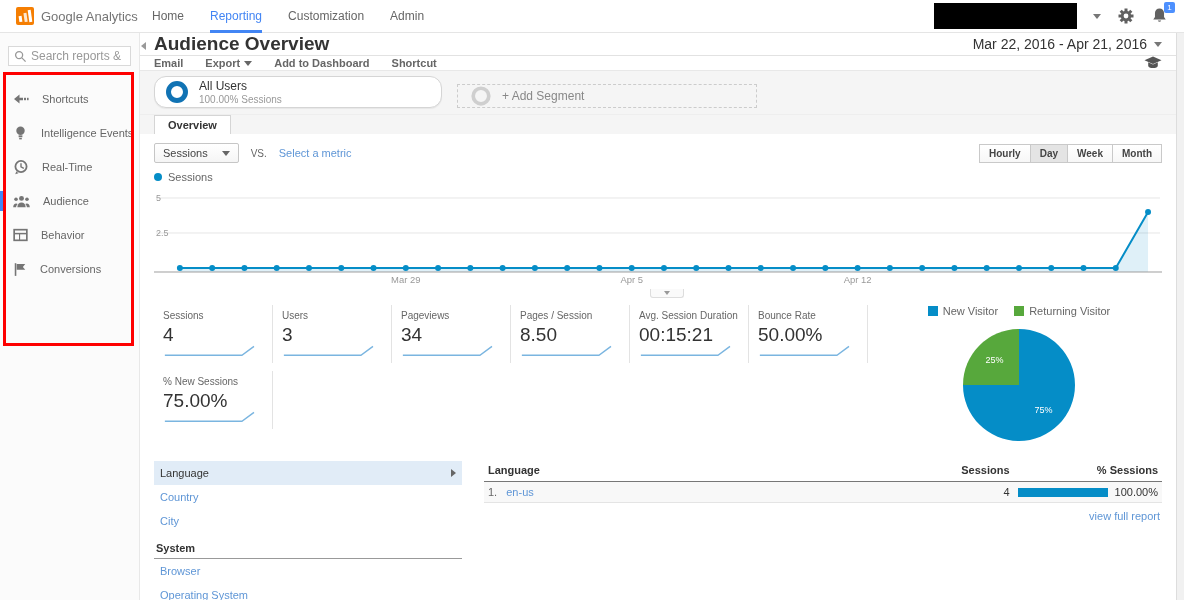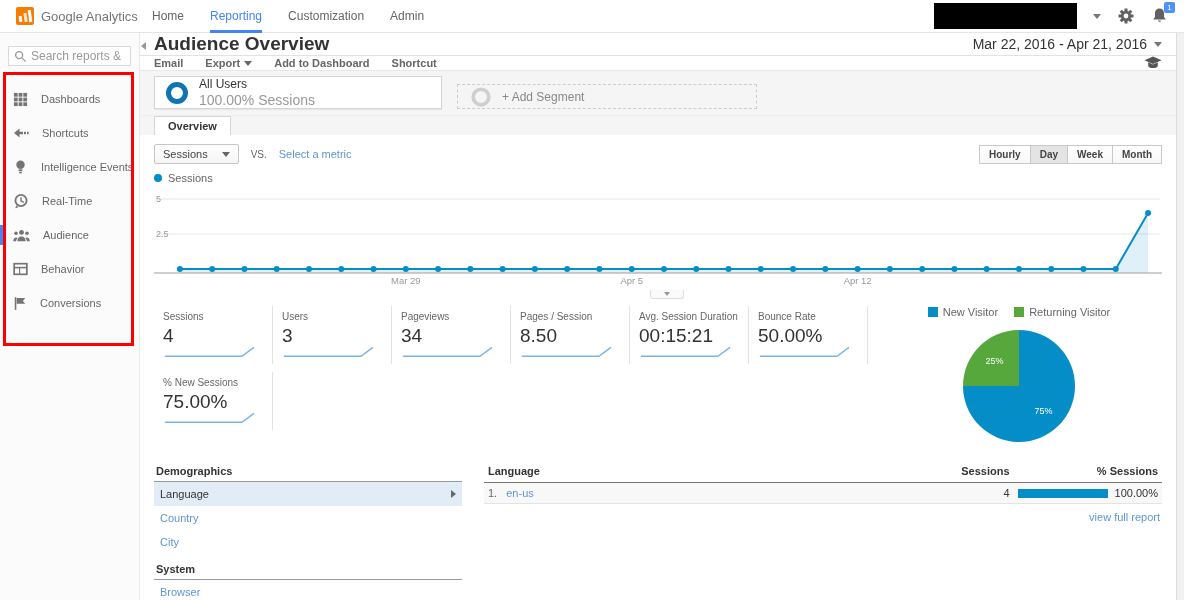--- a/index.html
+++ b/index.html
@@ -36,23 +36,23 @@
 
   .report-header { height:33px; display:flex; align-items:center; justify-content:space-between; padding:0 14px; border-bottom:1px solid #e2e2e2; }
   .report-title { font-size:19px; font-weight:bold; color:#333; }
   .date-range { font-size:14px; color:#333; display:flex; align-items:center; gap:7px; cursor:pointer; }
 
   .actionbar { height:22px; display:flex; align-items:center; gap:22px; padding:0 14px; border-bottom:1px solid #e8e8e8; }
   .action-it { font-weight:bold; color:#666; cursor:pointer; display:flex; align-items:center; gap:4px; }
   .cap-icon { margin-left:auto; cursor:pointer; }
 
   .segments { background:#f5f5f5; border-bottom:1px solid #eee; padding:5px 14px 6px; display:flex; gap:15px; height:46px; }
-  .segment-card { width:288px; background:#fff; border:1px solid #d5d5d5; border-radius:0; display:flex; align-items:center; gap:10px; padding:0 10px; box-shadow:0 1px 1px rgba(0,0,0,.06); cursor:pointer; }
+  .segment-card { width:288px; background:#fff; border:1px solid #d5d5d5; border-radius:12px; display:flex; align-items:center; gap:10px; padding:0 10px; box-shadow:0 1px 1px rgba(0,0,0,.06); cursor:pointer; }
   .seg-title { font-size:12px; color:#333; }
-  .seg-sub { font-size:14px; color:#999; margin-top:1px; }
+  .seg-sub { font-size:10px; color:#999; margin-top:1px; }
   .add-segment { width:300px; border:1px dashed #ccc; display:flex; align-items:center; gap:10px; padding:0 12px; color:#888; font-size:12px; cursor:pointer;margin-top:8px; }
 
   .tabrow { background:#f5f5f5; height:19px; display:flex; align-items:flex-end; padding-left:14px; }
   .tab { background:#fff; border:1px solid #d5d5d5; border-bottom:none; height:19px; line-height:19px; padding:0 13px; font-weight:bold; color:#333; cursor:default; }
 
   .panel { flex:1; background:#fff; }
   .metric-controls { display:flex; align-items:center; gap:12px; padding:9px 14px 4px; }
   .metric-select { border:1px solid #c6c6c6; border-radius:2px; background:linear-gradient(#fff,#f5f5f5); padding:3px 8px; display:flex; align-items:center; gap:14px; cursor:pointer; color:#444; }
   .vs { color:#666; font-size:10px; }
   .link { color:#5f96d6; cursor:pointer; text-decoration:none; }
@@ -147,36 +147,20 @@
   <div class="sidebar">
     <div class="search-box">
       <svg width="13" height="13" viewBox="0 0 14 14">
         <circle cx="5.5" cy="5.5" r="3.8" fill="none" stroke="#999" stroke-width="1.4"></circle>
         <line x1="8.5" y1="8.5" x2="12.5" y2="12.5" stroke="#999" stroke-width="1.4"></line>
       </svg>
       <input type="text" placeholder="Search reports &amp; help" style="">
     </div>
 
     <div class="side-nav">
-      <div class="side-item">
-        <svg width="15" height="15" viewBox="0 0 16 16">
-            <g fill="#757575">
-          <rect x="1" y="1" width="4" height="4"></rect>
-              <rect x="6" y="1" width="4" height="4"></rect>
-              <rect x="11" y="1" width="4" height="4"></rect>
-          <rect x="1" y="6" width="4" height="4"></rect>
-              <rect x="6" y="6" width="4" height="4"></rect>
-              <rect x="11" y="6" width="4" height="4"></rect>
-          <rect x="1" y="11" width="4" height="4"></rect>
-              <rect x="6" y="11" width="4" height="4"></rect>
-              <rect x="11" y="11" width="4" height="4"></rect>
-            </g>
-        </svg>
-        <span>Dashboards</span>
-      </div>
       <div class="side-item">
         <svg width="16" height="16" viewBox="0 0 16 16">
             <g fill="#757575">
           <path d="M1,8 L6.5,3.5 V6.8 H10 V9.2 H6.5 V12.5 Z"></path>
           <rect x="11" y="6.8" width="2" height="2.4"></rect>
               <rect x="14" y="6.8" width="1.6" height="2.4"></rect>
             </g>
         </svg>
         <span>Shortcuts</span>
       </div>
@@ -421,21 +405,20 @@
               <path d="M 60 60 L 60 4 A 56 56 0 1 1 4 60.00000000000001 Z" fill="#058dc7"></path>
               <text x="84.55074744279693" y="87.55074744279693" font-size="9" fill="#fff" text-anchor="middle" font-family="Liberation Sans, sans-serif">75%</text>
               <path d="M 60 60 L 4 60.00000000000001 A 56 56 0 0 1 59.999999999999986 4 Z" fill="#57a83c"></path>
               <text x="35.44925255720307" y="38.44925255720308" font-size="9" fill="#fff" text-anchor="middle" font-family="Liberation Sans, sans-serif">25%</text>
             </svg>
         </div>
       </div>
 
       <div class="bottom-section">
         <div class="left-list">
-          <div class="list-header">Demographics</div>
           <div class="list-item selected">
             <span>Language</span>
             <span class="arr-right"></span>
           </div>
           <div class="list-item link">Country</div>
           <div class="list-item link">City</div>
           <div class="list-header sys">System</div>
           <div class="list-item link">Browser</div>
           <div class="list-item link">Operating System</div>
         </div>

